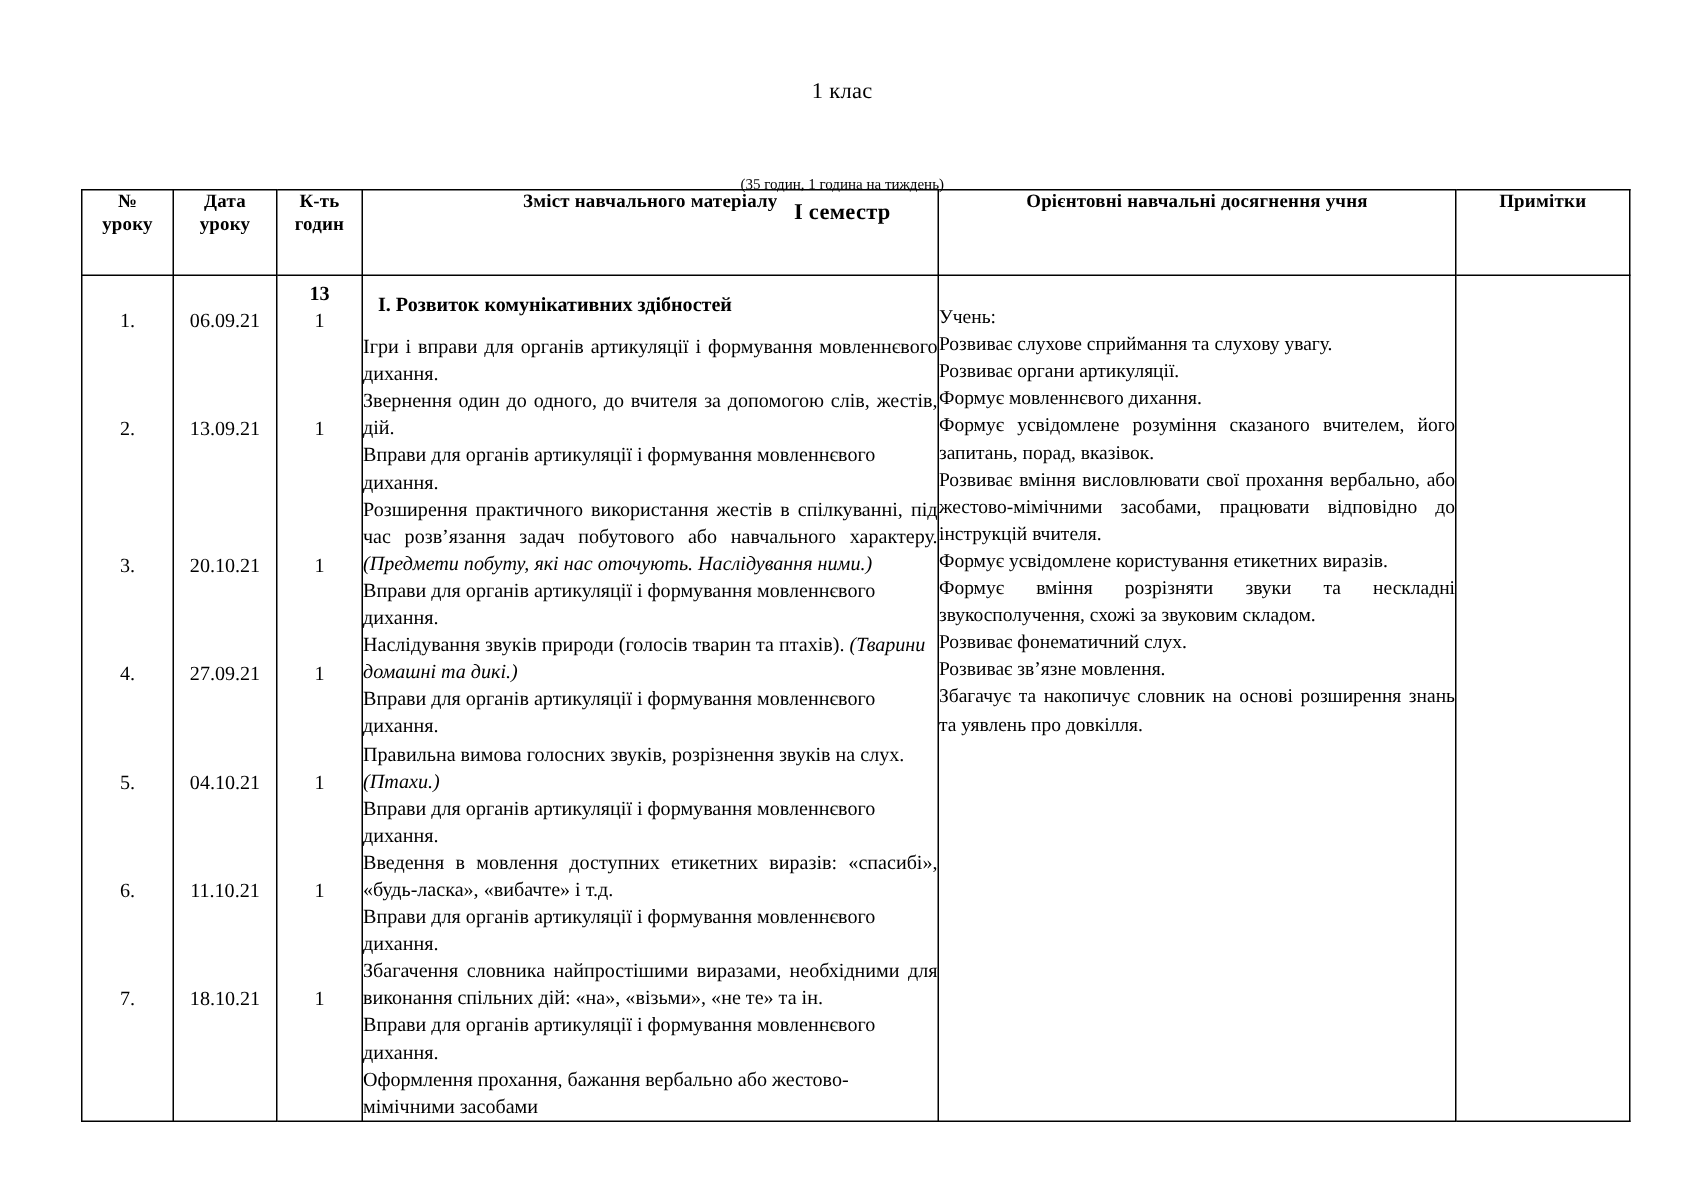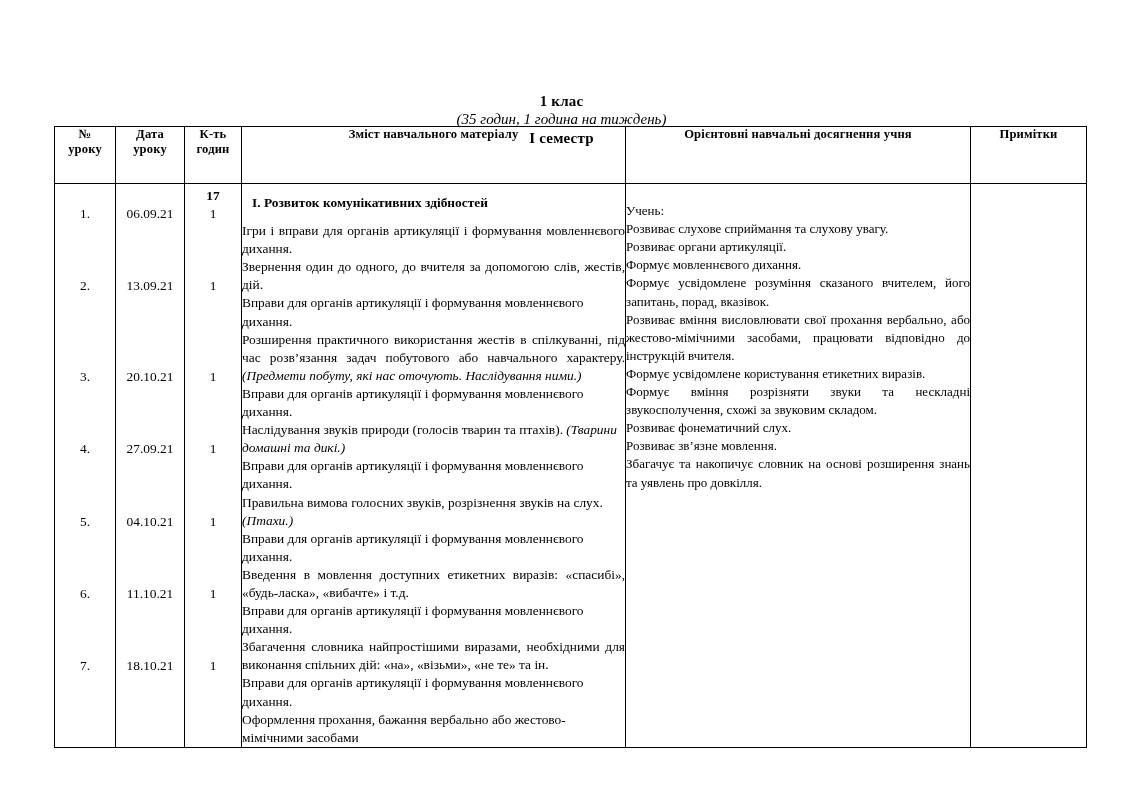--- a/index.html
+++ b/index.html
@@ -24,29 +24,28 @@
   }
 
   
   .heading {
     text-align: center;
     margin: 0;
     padding-top: 52px;
   }
   .heading .h-class {
     font-size: 15px;
-    font-weight: bold;
+    font-weight: normal;
     line-height: 18px;
     letter-spacing: 0.2px;
-    margin-top: 40px;
   }
   .heading .h-hours {
-    font-size: 15px;
-    font-style: italic;
+    font-size: 10px;
     line-height: 19px;
+    margin-top: 44px;
   }
   .heading .h-term {
     font-size: 15px;
     font-weight: bold;
     line-height: 19px;
     letter-spacing: 0.2px;
   }
 
   
   .tbl-wrap {
@@ -238,21 +237,21 @@
                 <div class="rowline">&nbsp;</div>
                 <div class="rowline">&nbsp;</div>
                 <div class="rowline">18.10.21</div>
                 <div class="rowline">&nbsp;</div>
                 <div class="rowline">&nbsp;</div>
                 <div class="rowline">&nbsp;</div>
               </div>
           </td>
           <td class="hours">
             <div id="col-hours" class="cellbox">
-                <div class="rowline"><b>17</b></div>
+                <div class="rowline"><b>13</b></div>
                 <div class="rowline">1</div>
                 <div class="rowline">&nbsp;</div>
                 <div class="rowline">&nbsp;</div>
                 <div class="rowline">&nbsp;</div>
                 <div class="rowline">1</div>
                 <div class="rowline">&nbsp;</div>
                 <div class="rowline">&nbsp;</div>
                 <div class="rowline">&nbsp;</div>
                 <div class="rowline">&nbsp;</div>
                 <div class="rowline">1</div>

